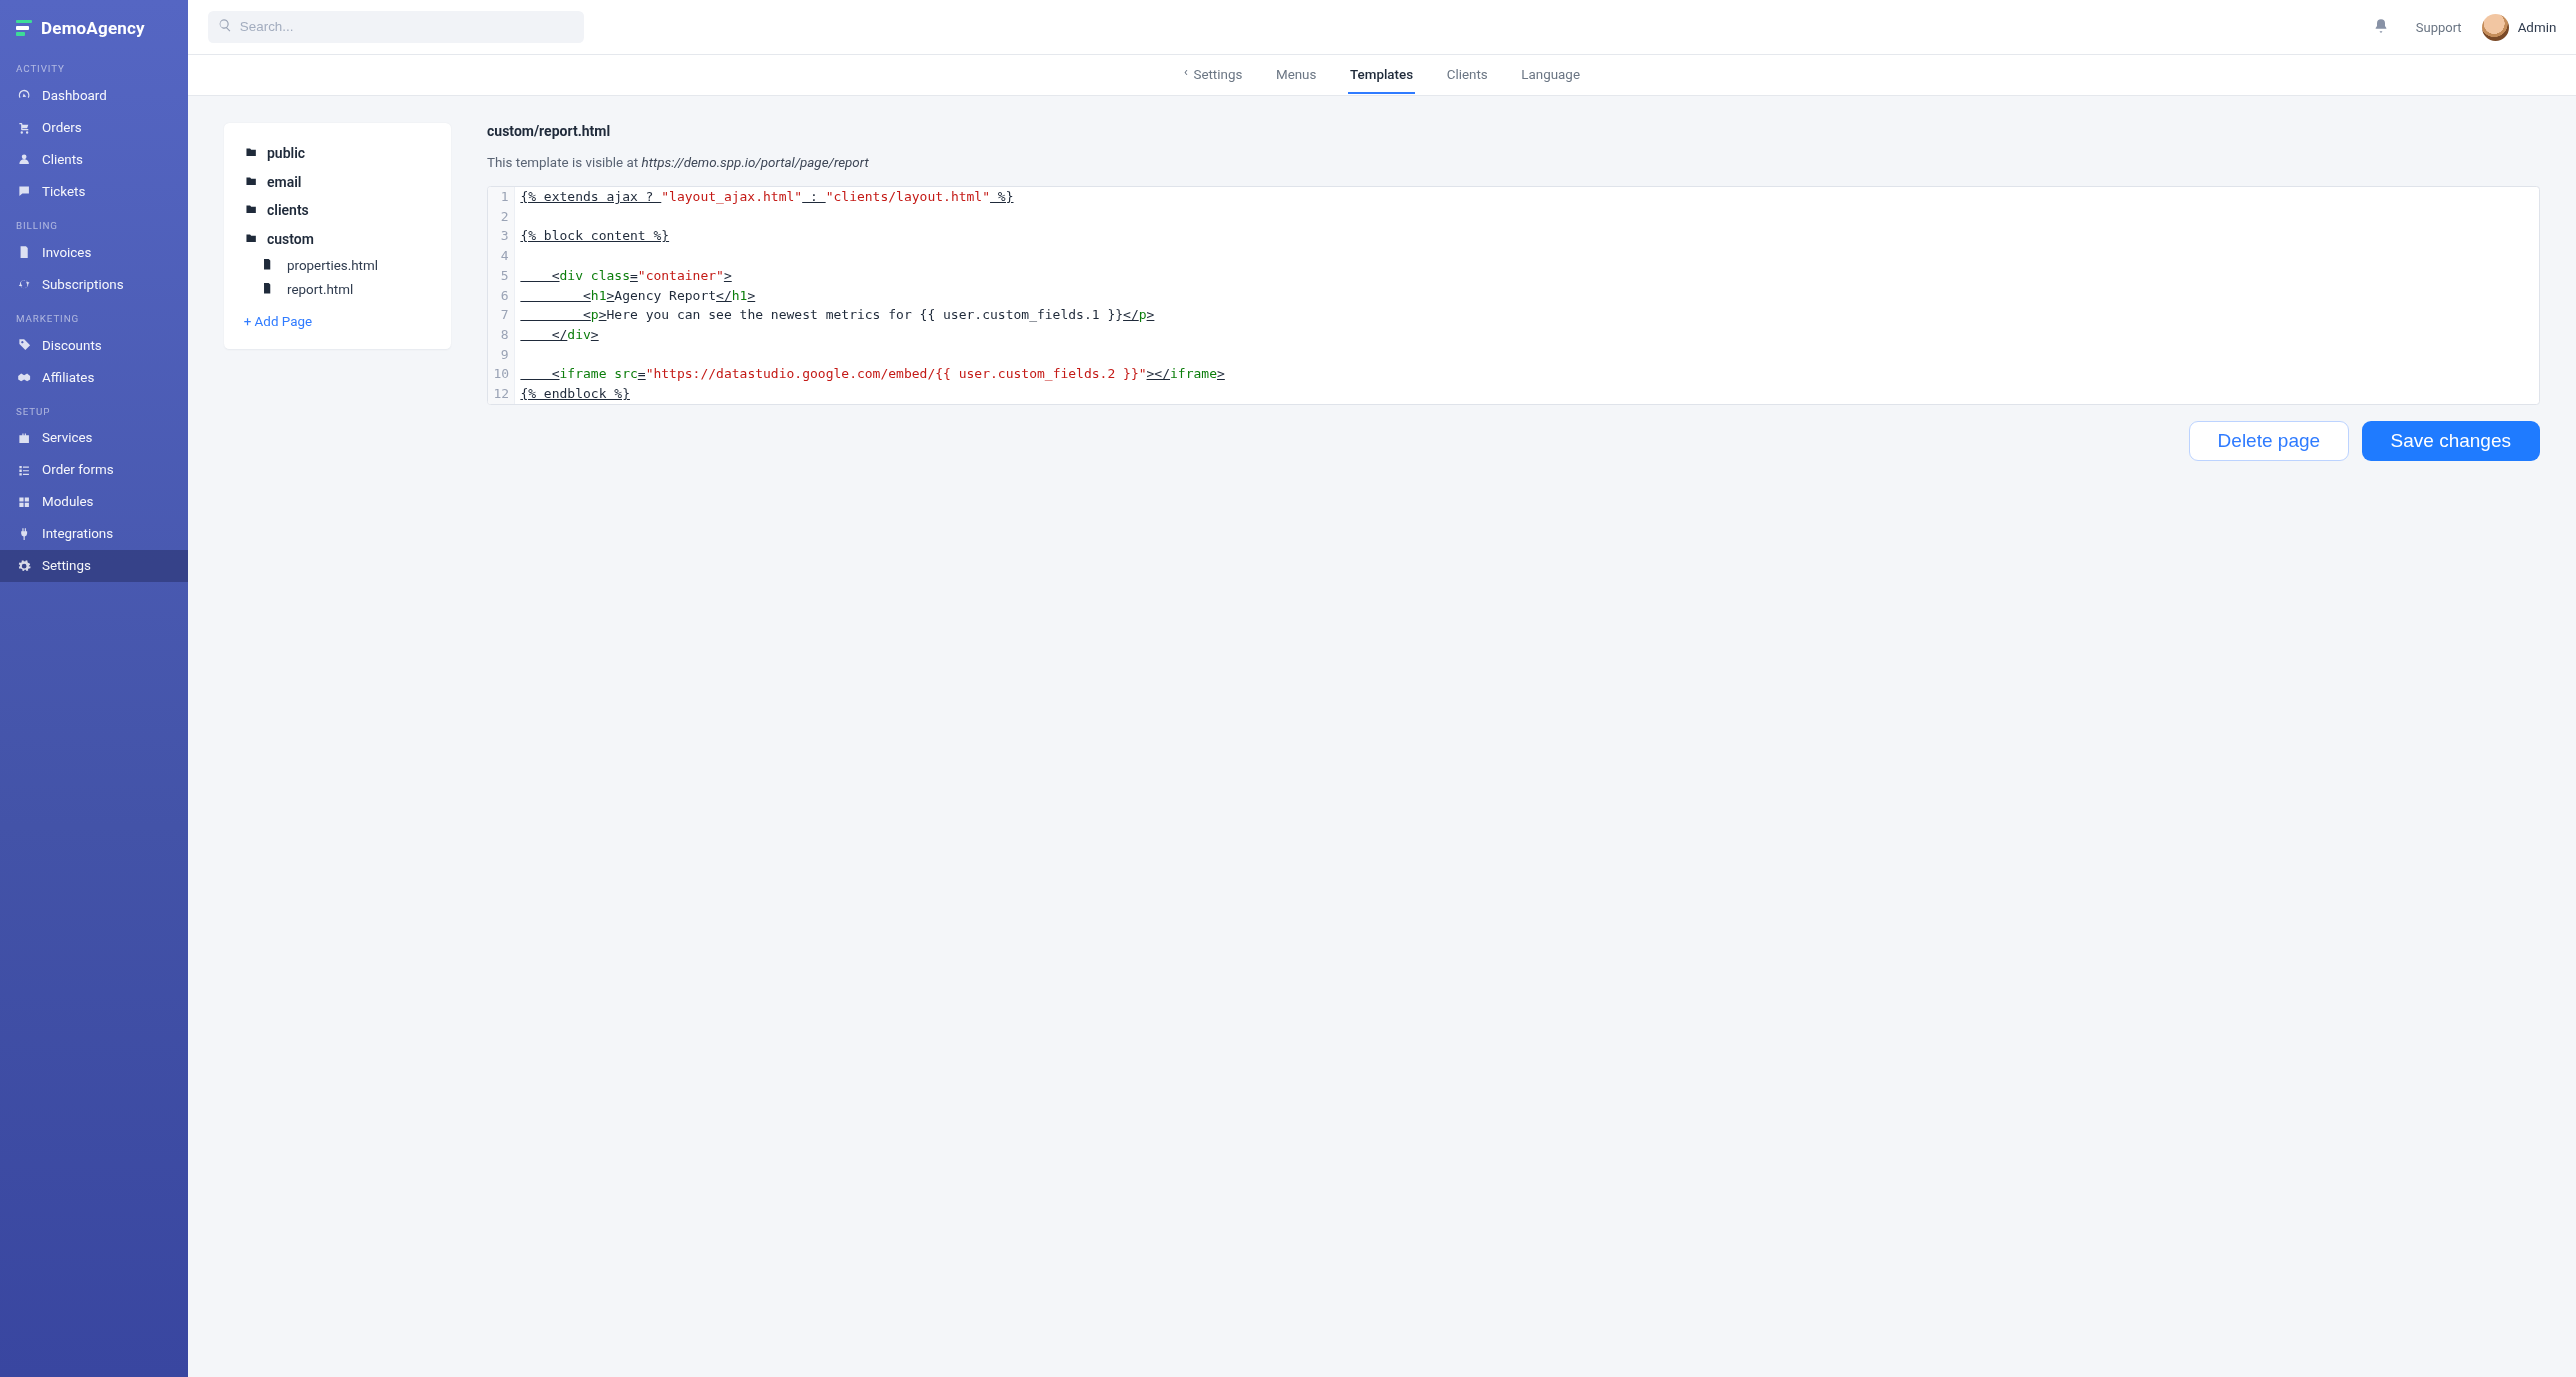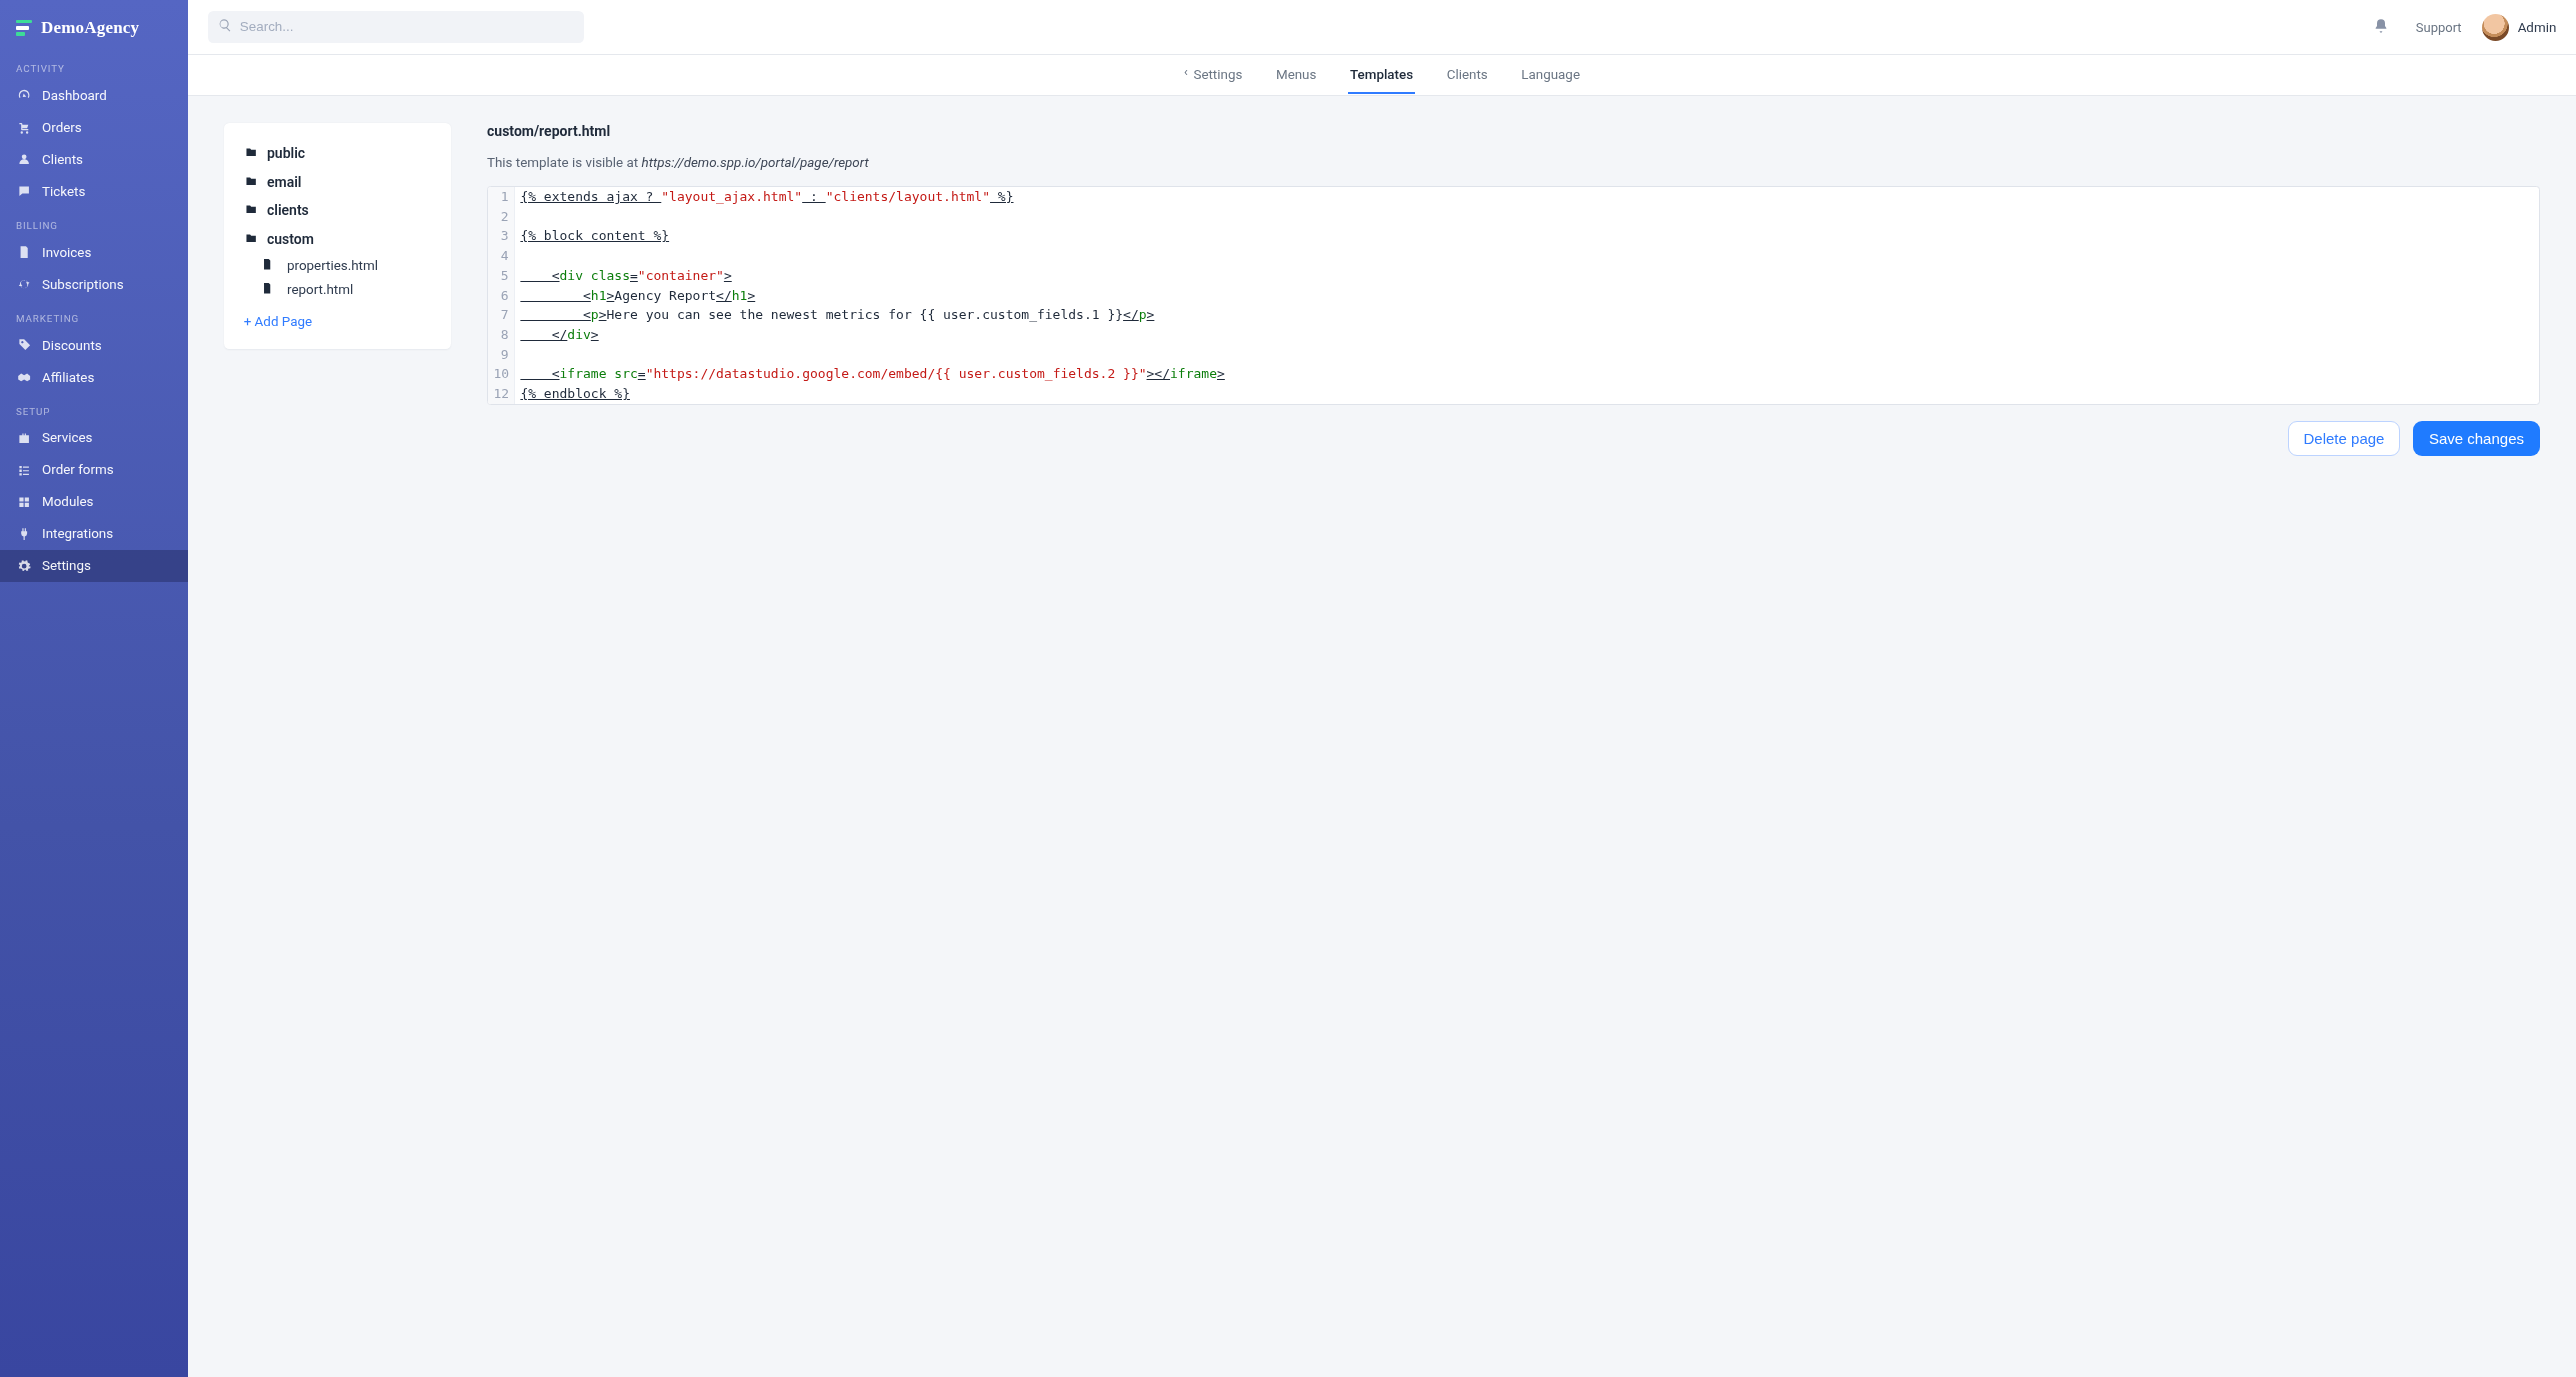--- a/index.html
+++ b/index.html
@@ -4,21 +4,21 @@
 <style>
 * { margin: 0; padding: 0; box-sizing: border-box; }
 body { font-family: -apple-system, BlinkMacSystemFont, "Segoe UI", Roboto, Helvetica, Arial, sans-serif; background: #f4f6f9; color: #2c3e50; height: 100vh; overflow: hidden; }
 .app { display: flex; height: 100vh; }
 .sidebar { width: 188px; background: linear-gradient(180deg, #5566c3 0%, #4353a8 60%, #3946a0 100%); color: #fff; display: flex; flex-direction: column; padding-top: 12.5px; }
 .brand { display: flex; align-items: center; gap: 9px; padding: 5.4px 16px 12.5px 16px; }
 .brand-logo { display: flex; flex-direction: column; gap: 2.7px; }
 .brand-logo .bar { width: 16px; height: 3.6px; border-radius: 0.9px; }
 .brand-logo .bar.a { background: #3ddc97; }
 .brand-logo .bar.b { background: #ffffff; width: 12.5px; }
-.brand-name { font-weight: 700; font-size: 17px; letter-spacing: 0.2px; font-family: Liberation Serif, serif; }
+.brand-name { font-weight: 700; font-size: 17px; letter-spacing: 0.2px; }
 .section-label { font-size: 9.8px; letter-spacing: 0.9px; color: rgba(255,255,255,0.55); padding: 12.5px 16px 5.4px 16px; text-transform: uppercase; }
 .nav-item { display: flex; align-items: center; gap: 10px; padding: 8px 16px; color: rgba(255,255,255,0.95); cursor: pointer; font-size: 13.4px; }
 .nav-item.active { background: rgba(0,0,20,0.25); }
 .nav-icon { width: 16px; height: 16px; opacity: 0.85; display: inline-flex; align-items: center; justify-content: center; flex-shrink: 0; }
 .nav-icon svg { width: 14.3px; height: 14.3px; fill: currentColor; }
 .main { flex: 1; display: flex; flex-direction: column; overflow: auto; }
 .topbar { background: #fff; height: 55px; display: flex; align-items: center; padding: 0 19.7px; gap: 11px; border-bottom: 0.9px solid #e5e8ed; }
 .search-wrap { background: #f1f3f7; border-radius: 5.4px; display: flex; align-items: center; gap: 7.2px; padding: 7.2px 10.7px; width: 376px; color: #8892a6; }
 .search-wrap input { border: none; background: transparent; outline: none; font-size: 13.4px; width: 100%; color: #2c3e50; }
 .search-wrap input::placeholder { color: #a3adbf; }
@@ -48,21 +48,21 @@
 .code-box { margin-top: 16px; border: 0.9px solid #dfe3ea; border-radius: 3.6px; background: #fff; overflow: hidden; font-family: ui-monospace, SFMono-Regular, Menlo, Consolas, monospace; font-size: 13px; line-height: 19.7px; }
 .code-row { display: flex; }
 .gutter { width: 27px; flex-shrink: 0; background: #f7f8fa; color: #9aa3b5; text-align: right; padding: 0 5.4px; border-right: 0.9px solid #eceff4; user-select: none; }
 .code-line { padding: 0 5.4px; white-space: pre; color: #1f2a3a; overflow-x: auto; flex: 1; }
 .tok-delim { color: #1f2a3a; text-decoration: underline; }
 .tok-str, .tok-attrval { color: #c41a16; }
 .tok-tag { color: #0b7d0b; }
 .tok-attr { color: #0b7d0b; }
 .tok-text { color: #1f2a3a; }
 .actions { display: flex; gap: 12.5px; justify-content: flex-end; margin-top: 16px; }
-.btn { border-radius: 9px; padding: 8px 15px; font-size: 15px; cursor: pointer; border: 0.9px solid transparent; }
+.btn { border-radius: 9px; padding: 8px 28px; font-size: 19px; cursor: pointer; border: 0.9px solid transparent; }
 .btn-outline { background: #fff; color: #2f7bff; border-color: #bcd3ff; }
 .btn-primary { background: #1f7bff; color: #fff; }
 </style>
 </head>
 <body>
 
 <div class="app">
   <aside class="sidebar">
     <div class="brand">
       <span class="brand-logo">

